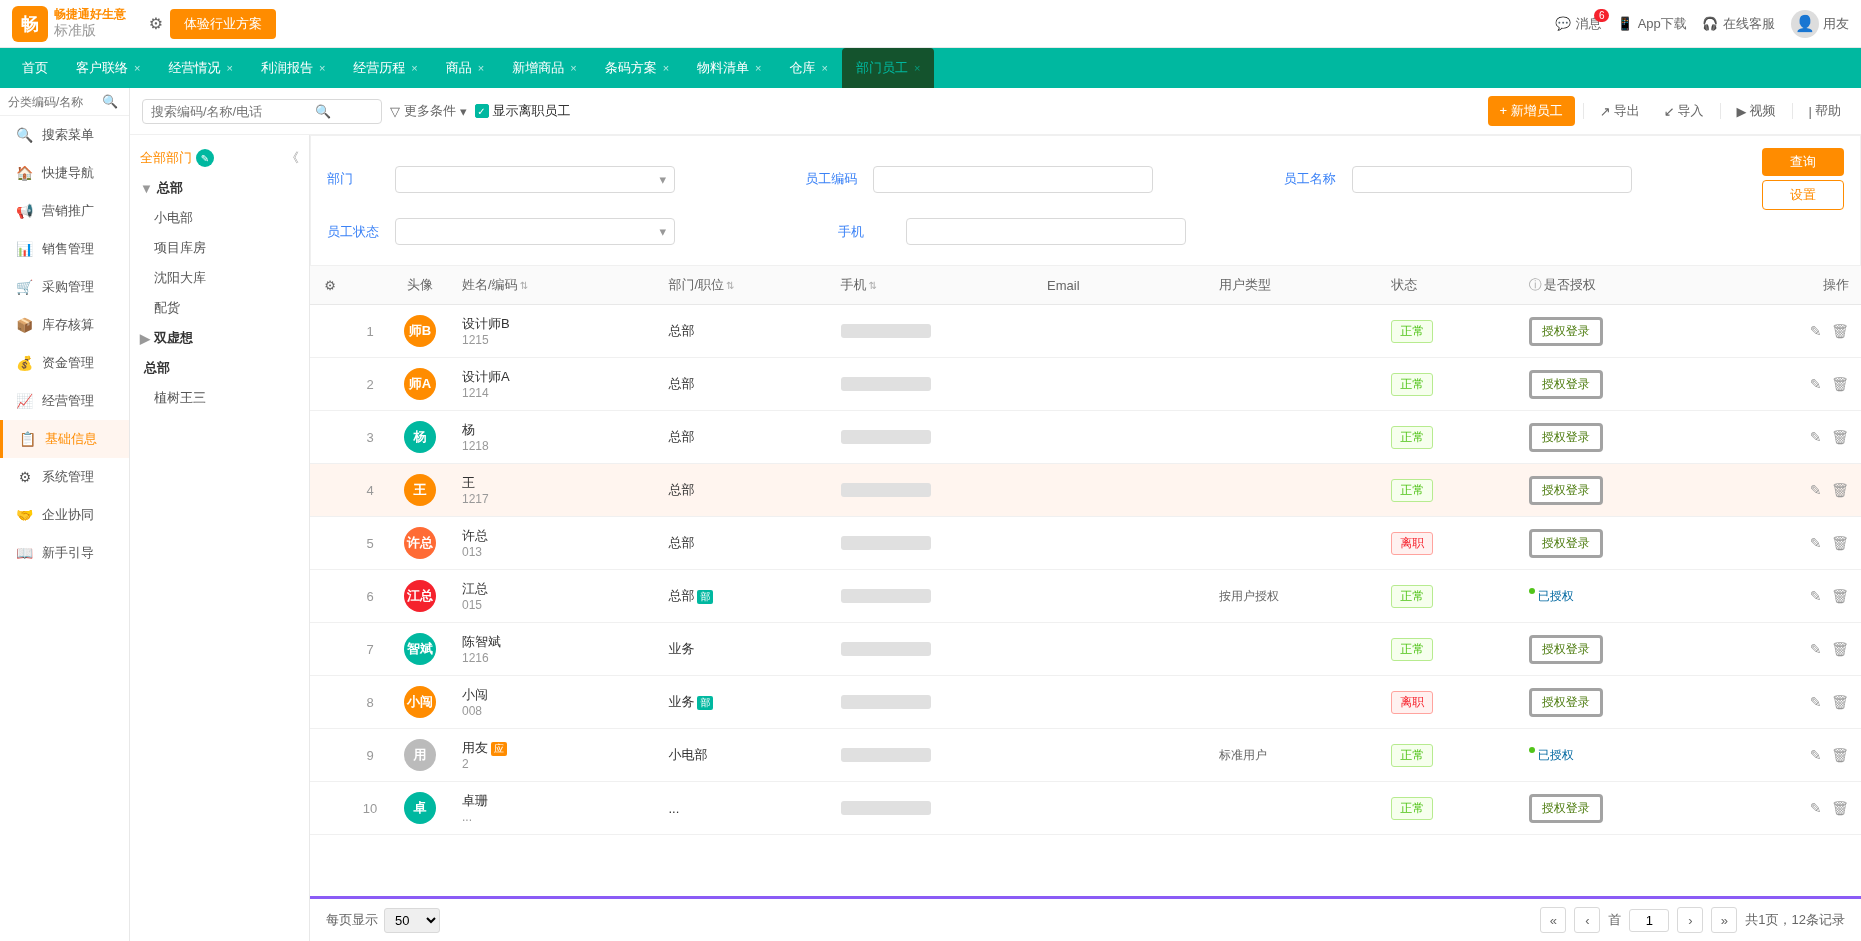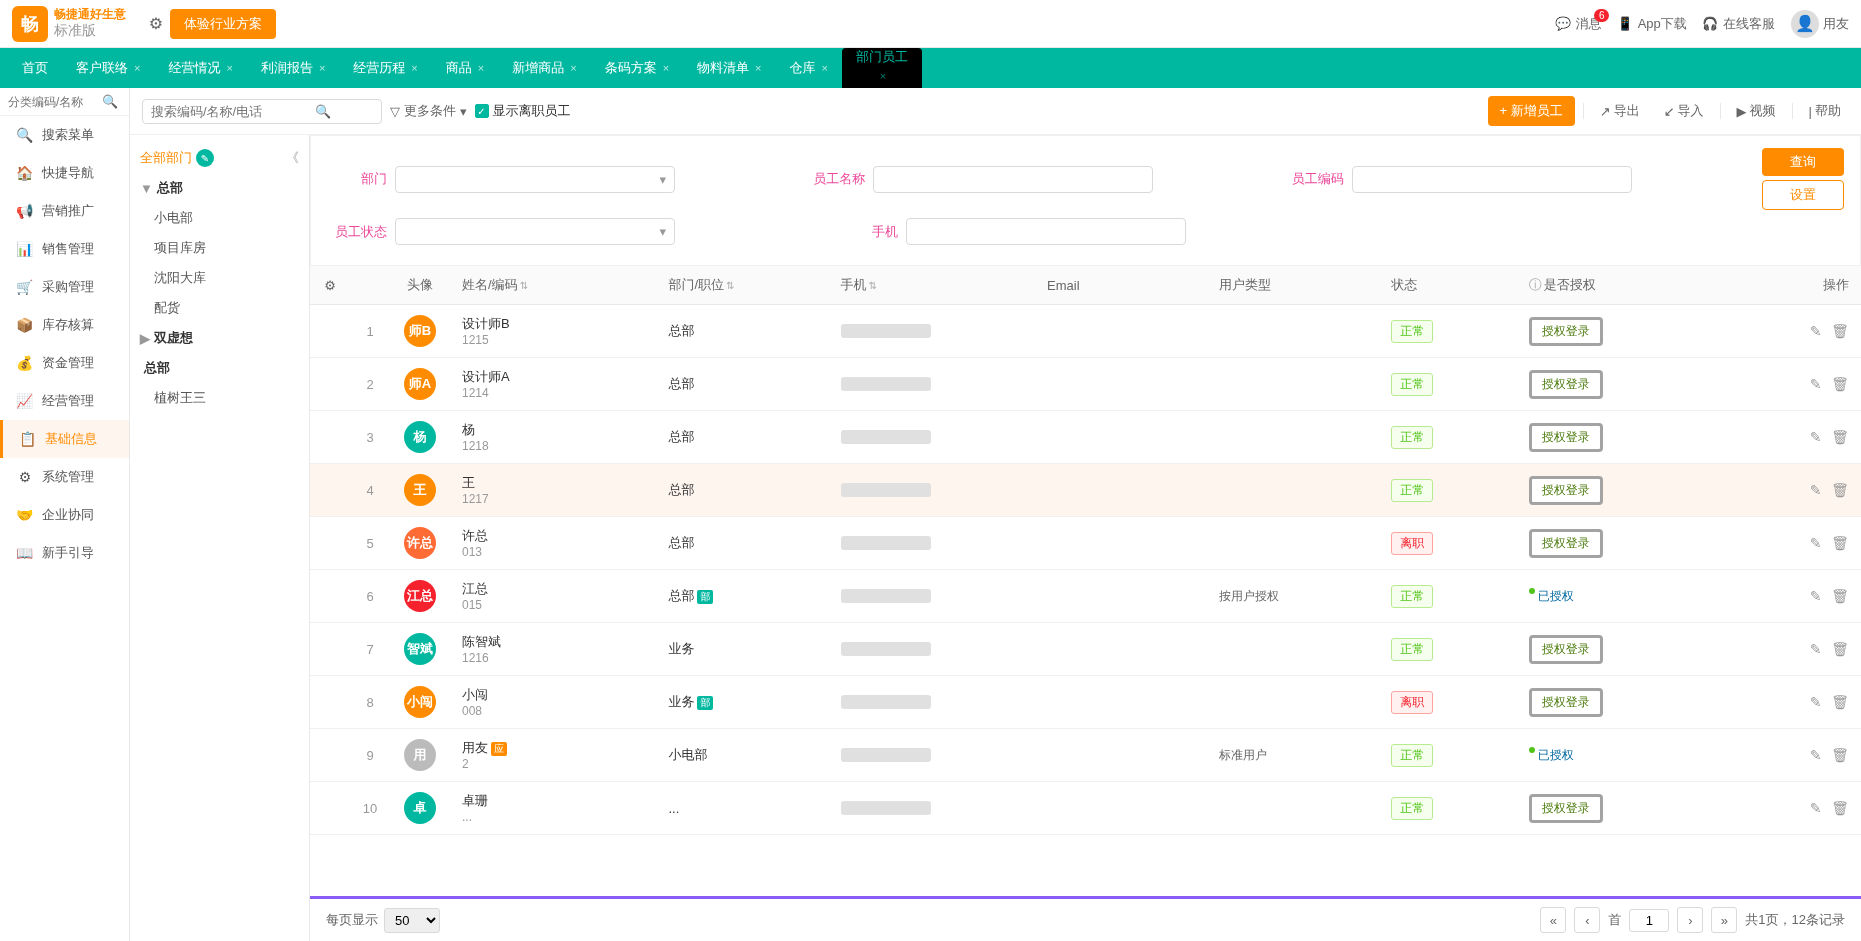--- a/index.html
+++ b/index.html
@@ -15,21 +15,21 @@
     .top-right { display: flex; align-items: center; gap: 16px; color: #666; font-size: 13px; }
     .top-right .icon-btn { display: flex; align-items: center; gap: 4px; cursor: pointer; position: relative; }
     .badge { background: #f5222d; color: #fff; border-radius: 10px; font-size: 10px; padding: 1px 5px; position: absolute; top: -6px; right: -8px; }
     .settings-btn { width: 28px; height: 28px; display: flex; align-items: center; justify-content: center; cursor: pointer; color: #666; }
     .trial-btn { background: #ff8c00; color: #fff; border: none; border-radius: 4px; padding: 6px 14px; cursor: pointer; font-size: 13px; }
     .avatar-btn { width: 28px; height: 28px; background: #ddd; border-radius: 50%; display: flex; align-items: center; justify-content: center; cursor: pointer; overflow: hidden; }
 
     
     .nav-tabs { display: flex; align-items: center; background: #00b8a0; height: 40px; padding: 0 8px; gap: 0; overflow: hidden; }
     .nav-tab { color: #fff; padding: 0 14px; height: 40px; display: flex; align-items: center; gap: 4px; cursor: pointer; font-size: 13px; white-space: nowrap; }
-    .nav-tab.active { background: #000000; color: #00b8a0; border-radius: 4px 4px 0 0; flex-direction: column; }
+    .nav-tab.active { background: #14532d; color: #00b8a0; border-radius: 4px 4px 0 0; }
     .nav-tab .close-x { font-size: 11px; color: inherit; opacity: 0.7; margin-left: 2px; }
 
     
     .main-layout { display: flex; height: calc(100vh - 88px); }
 
     
     .sidebar { width: 130px; background: #fff; border-right: 1px solid #e8e8e8; overflow-y: auto; flex-shrink: 0; }
     .sidebar-item { display: flex; align-items: center; gap: 8px; padding: 10px 16px; cursor: pointer; color: #555; font-size: 13px; }
     .sidebar-item.active { background: #fff5ef; color: #ff8c00; border-left: 3px solid #ff8c00; }
     .sidebar-item .s-icon { width: 18px; height: 18px; display: flex; align-items: center; justify-content: center; font-size: 14px; }
@@ -58,21 +58,21 @@
     .dept-panel-header .all-dept { color: #ff8c00; }
     .dept-edit-icon { width: 18px; height: 18px; background: #00b8a0; border-radius: 50%; display: flex; align-items: center; justify-content: center; color: #fff; font-size: 10px; cursor: pointer; }
     .collapse-btn { cursor: pointer; color: #999; margin-left: auto; }
     .dept-item { padding: 6px 10px 6px 24px; font-size: 13px; color: #555; cursor: pointer; display: flex; align-items: center; gap: 4px; }
     .dept-group-title { padding: 6px 10px; font-size: 13px; color: #333; font-weight: bold; display: flex; align-items: center; gap: 4px; }
 
     
     .filter-form { background: #fff; border: 1px solid #f0f0f0; margin: 0; padding: 12px 16px; }
     .filter-row { display: flex; align-items: center; gap: 16px; margin-bottom: 8px; }
     .filter-field { display: flex; align-items: center; gap: 8px; flex: 1; }
-    .filter-label { color: #ec4899; font-size: 13px; white-space: nowrap; min-width: 60px; text-align: right; }
+    .filter-label { color: #3b82f6; font-size: 13px; white-space: nowrap; min-width: 60px; }
     .filter-select { flex: 1; border: 1px solid #d9d9d9; border-radius: 4px; padding: 5px 8px; font-size: 13px; display: flex; align-items: center; justify-content: space-between; cursor: pointer; background: #fff; max-width: 280px; color: #999; }
     .filter-input { flex: 1; border: 1px solid #d9d9d9; border-radius: 4px; padding: 5px 8px; font-size: 13px; background: #fff; max-width: 280px; }
     .filter-actions { display: flex; flex-direction: column; gap: 4px; }
     .query-btn { background: #ff8c00; color: #fff; border: none; border-radius: 4px; padding: 5px 28px; cursor: pointer; font-size: 13px; }
     .reset-btn { background: #fff; color: #ff8c00; border: 1px solid #ff8c00; border-radius: 4px; padding: 5px 16px; cursor: pointer; font-size: 13px; }
 
     
     .table-container { flex: 1; overflow-y: auto; background: #fff; }
     table { width: 100%; border-collapse: collapse; font-size: 13px; }
     thead th { background: #fafafa; padding: 10px 12px; text-align: left; color: #666; font-weight: normal; border-bottom: 1px solid #e8e8e8; white-space: nowrap; position: sticky; top: 0; z-index: 1; }
@@ -337,25 +337,25 @@
         <div class="filter-form">
           <div class="filter-row">
             <div class="filter-field">
               <span class="filter-label">部门</span>
               <div class="filter-select">
                 <span></span>
                 <span>▾</span>
               </div>
             </div>
             <div class="filter-field">
-              <span class="filter-label">员工名称</span>
+              <span class="filter-label">员工编码</span>
               <input class="filter-input" type="text" style="">
             </div>
             <div class="filter-field">
-              <span class="filter-label">员工编码</span>
+              <span class="filter-label">员工名称</span>
               <input class="filter-input" type="text" style="">
             </div>
             <div class="filter-actions">
               <button class="query-btn">查询</button>
               <button class="reset-btn">设置</button>
             </div>
           </div>
           <div class="filter-row">
             <div class="filter-field">
               <span class="filter-label">员工状态</span>

